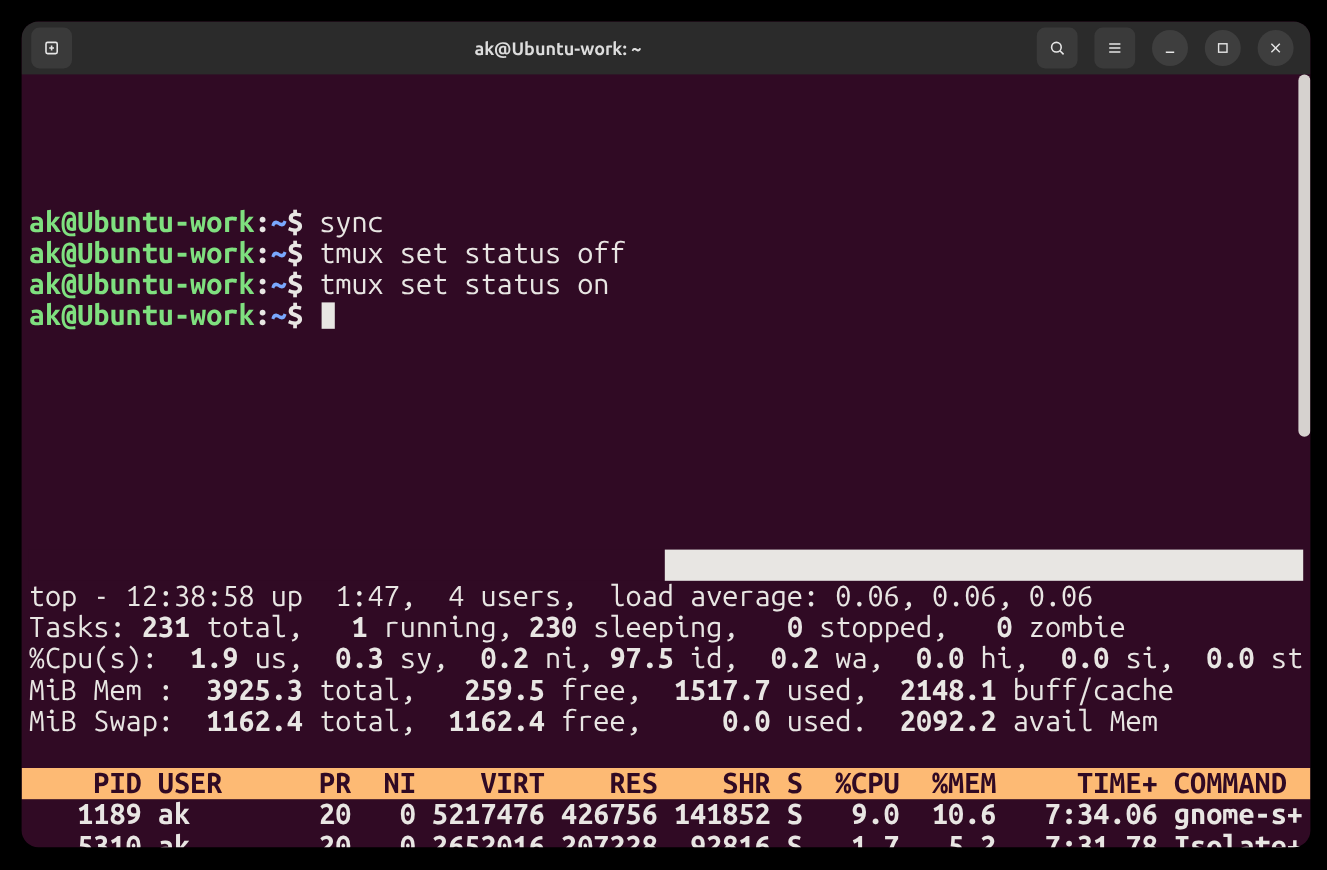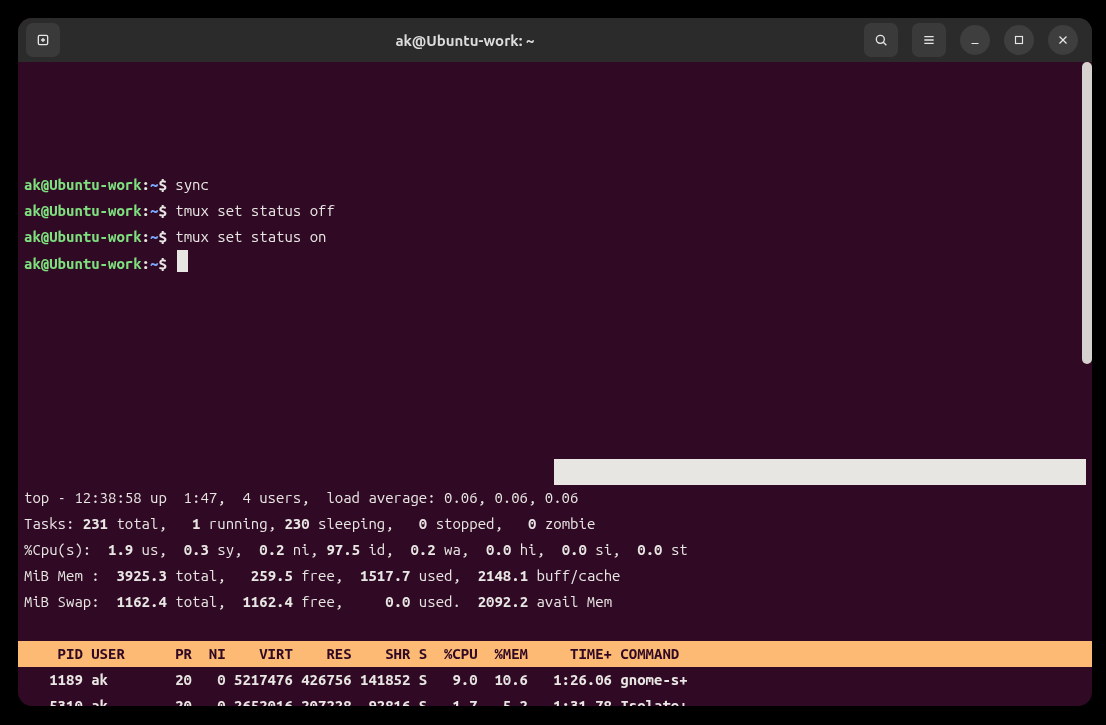--- a/index.html
+++ b/index.html
@@ -25,21 +25,21 @@
   }
   .tb-btn.round { width: 30px; height: 30px; border-radius: 50%; background: #3e3e3e; }
   .tb-title { flex: 1; text-align: center; }
   .tb-right { display: flex; align-items: center; gap: 8px; }
   .tb-btn svg { width: 16px; height: 16px; stroke: #e6e6e6; fill: none; stroke-width: 2; }
   .tb-btn.round svg { width: 14px; height: 14px; }
 
   
   .term {
     position: relative; height: calc(100% - 44px);
-    font-size: 15px; line-height: 26px; letter-spacing: 0;
+    font-size: 24px; line-height: 26px; letter-spacing: 0;
     color: #e8e6e3; white-space: pre;
   }
   .scrollbar {
     position: absolute; right: 0; top: 0; width: 10px; height: 302px;
     background: #d6d2cf; border-radius: 5px;
   }
   .content { padding: 6px 6px 0 6px; }
 
   .prompt-host { color: #7fe07f; font-weight: 700; }
   .prompt-path { color: #7aa8ff; font-weight: 700; }
@@ -124,19 +124,19 @@
 <span class="pad"> </span>
 <span class="pad"> </span>
 <span class="pad"> </span>
 <span class="pad"> </span>
 <div class="pane-div-row"><div class="left"></div><div class="right"></div></div><span>top - 12:38:58 up  1:47,  4 users,  load average: 0.06, 0.06, 0.06</span>
 <span><span>Tasks:</span> <span class="bold">231</span><span> total,   </span><span class="bold">1</span><span> running, </span><span class="bold">230</span><span> sleeping,   </span><span class="bold">0</span><span> stopped,   </span><span class="bold">0</span><span> zombie</span></span>
 <span><span>%Cpu(s):</span>  <span class="bold">1.9</span><span> us,  </span><span class="bold">0.3</span><span> sy,  </span><span class="bold">0.2</span><span> ni, </span><span class="bold">97.5</span><span> id,  </span><span class="bold">0.2</span><span> wa,  </span><span class="bold">0.0</span><span> hi,  </span><span class="bold">0.0</span><span> si,  </span><span class="bold">0.0</span><span> st</span></span>
 <span><span>MiB Mem :</span>  <span class="bold">3925.3</span><span> total,   </span><span class="bold">259.5</span><span> free,  </span><span class="bold">1517.7</span><span> used,  </span><span class="bold">2148.1</span><span> buff/cache</span></span>
 <span><span>MiB Swap:</span>  <span class="bold">1162.4</span><span> total,  </span><span class="bold">1162.4</span><span> free,     </span><span class="bold">0.0</span><span> used.  </span><span class="bold">2092.2</span><span> avail Mem</span></span>
 <span class="pad"> </span>
-<span class="top-header">    PID USER      PR  NI    VIRT    RES    SHR S  %CPU  %MEM     TIME+ COMMAND </span><span class="bold">   1189 ak        20   0 5217476 426756 141852 S   9.0  10.6   1:26.06 gnome-s+</span>
-<span class="bold">   5310 ak        20   0 2652016 207228  92816 S   1.7   5.2   1:31.78 Isolate+</span>
+<span class="top-header">    PID USER      PR  NI    VIRT    RES    SHR S  %CPU  %MEM     TIME+ COMMAND </span><span class="bold">   1189 ak        20   0 5217476 426756 141852 S   9.0  10.6   7:34.06 gnome-s+</span>
+<span class="bold">   5310 ak        20   0 2652016 207228  92816 S   1.7   5.2   7:31.78 Isolate+</span>
 
 
 </div>
   </div>
 </div>
 
 </body></html>

